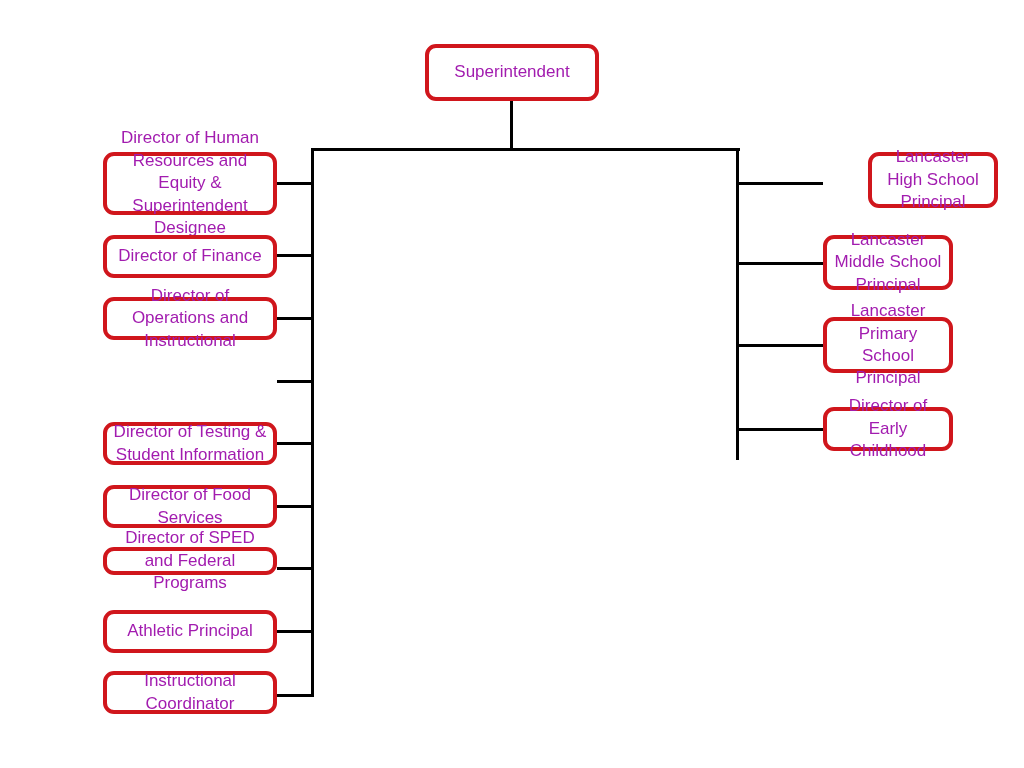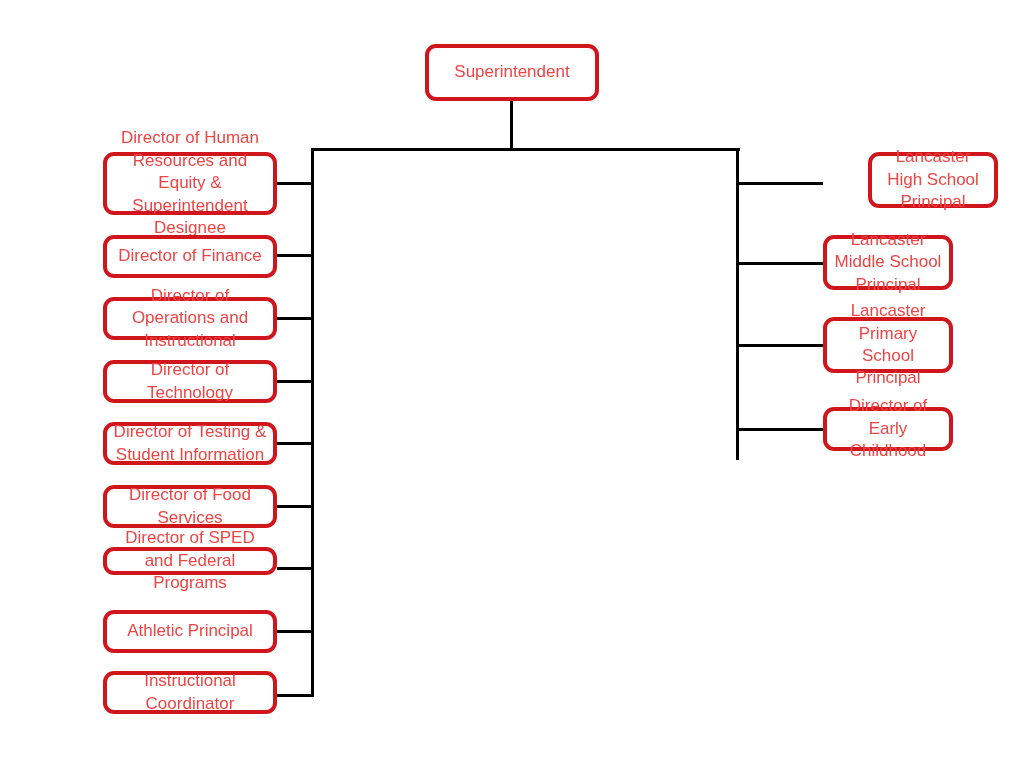--- a/index.html
+++ b/index.html
@@ -18,21 +18,21 @@
   .node {
     position: absolute;
     box-sizing: border-box;
     border: 4px solid #d0161c;
     border-radius: 11px;
     background: #ffffff;
     display: flex;
     align-items: center;
     justify-content: center;
     text-align: center;
-    color: #ef4444;
+    color: #a21caf;
     z-index: 2;
   }
   .node span {
     display: block;
     font-size: 17px;
     line-height: 1.32;
     padding: 2px 5px;
   }
   .node.root span {
     font-size: 17px;
@@ -75,23 +75,20 @@
 
   <div class="node" style="left:103px; top:152px; width:174px; height:63px;">
     <span>Director of Human Resources and Equity &amp; Superintendent Designee</span>
   </div>
   <div class="node" style="left:103px; top:235px; width:174px; height:43px;">
     <span>Director of Finance</span>
   </div>
   <div class="node" style="left:103px; top:297px; width:174px; height:43px;">
     <span>Director of Operations and Instructional</span>
   </div>
-  <div class="node" style="left:103px; top:360px; width:174px; height:43px;">
-    <span>Director of Technology</span>
-  </div>
   <div class="node" style="left:103px; top:422px; width:174px; height:43px;">
     <span>Director of Testing &amp; Student Information</span>
   </div>
   <div class="node" style="left:103px; top:485px; width:174px; height:43px;">
     <span>Director of Food Services</span>
   </div>
   <div class="node" style="left:103px; top:547px; width:174px; height:28px;">
     <span>Director of SPED and Federal Programs</span>
   </div>
   <div class="node" style="left:103px; top:610px; width:174px; height:43px;">

